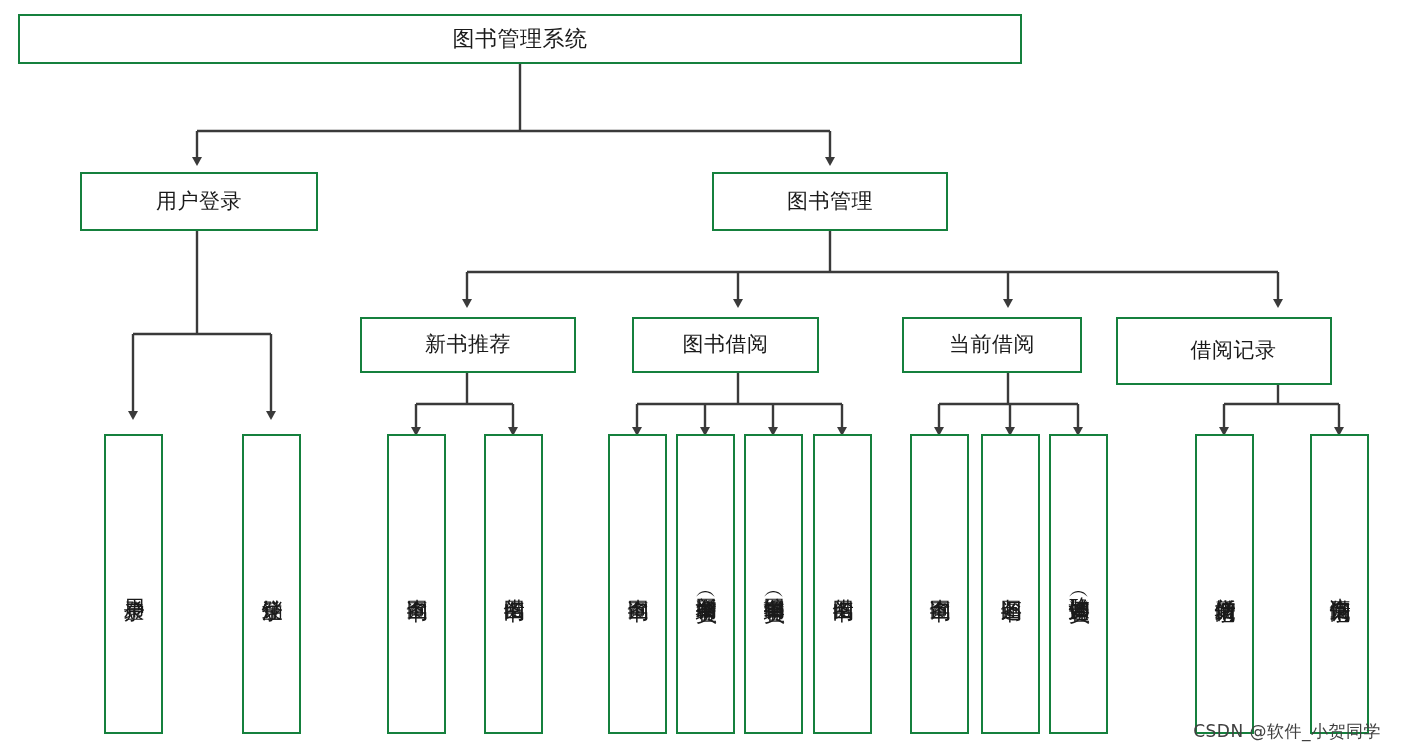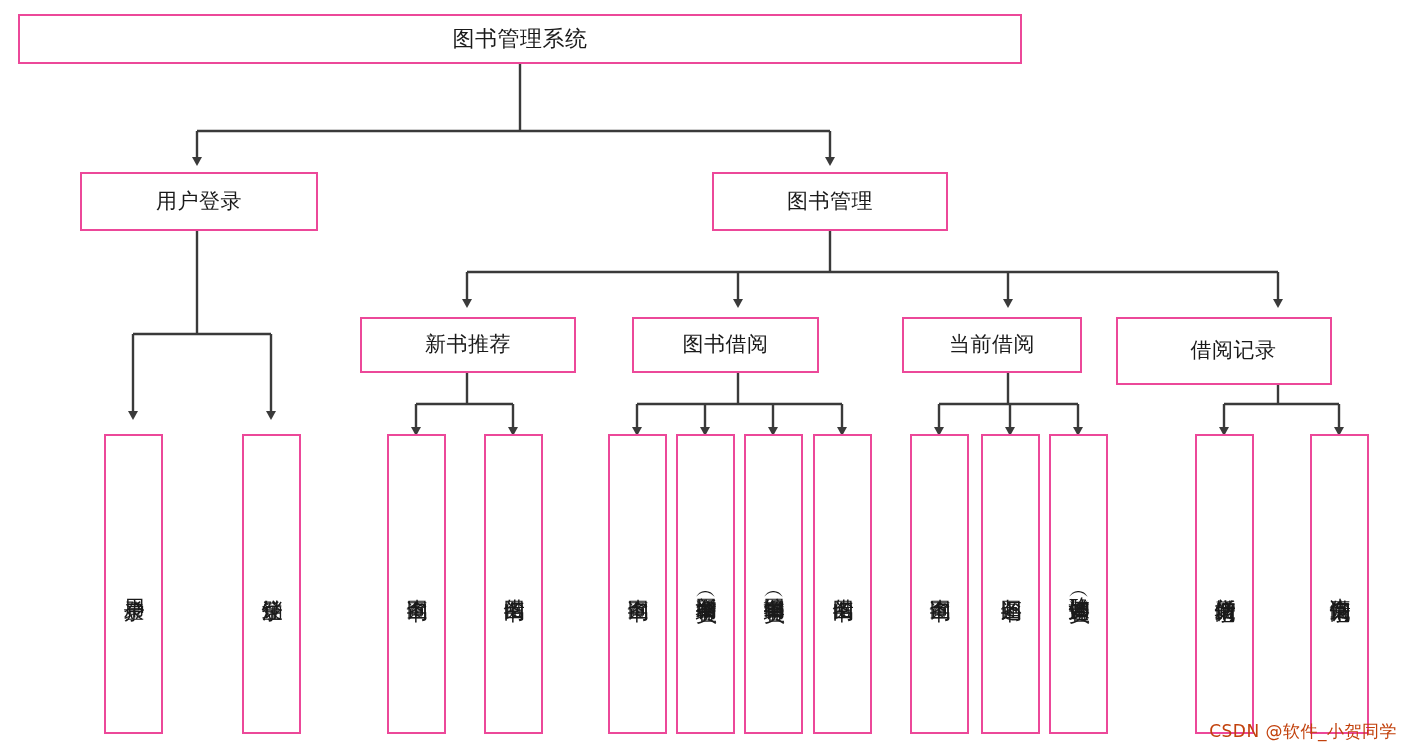--- a/index.html
+++ b/index.html
@@ -23,21 +23,21 @@
     left: 0;
     top: 0;
     width: 1405px;
     height: 747px;
     pointer-events: none;
   }
   .node {
     position: absolute;
     box-sizing: border-box;
     background: #ffffff;
-    border: 2px solid #ec4899;
+    border: 2px solid #15803d;
     display: flex;
     align-items: center;
     justify-content: center;
     color: #1a1a1a;
   }
   .node-h {
     
     font-size: 21px;
     line-height: 1.1;
     letter-spacing: 0.5px;
@@ -57,24 +57,24 @@
     justify-content: center;
     padding: 4px 0;
   }
   .node-v .label {
     writing-mode: vertical-rl;
     text-orientation: upright;
     text-align: center;
   }
   .watermark {
     position: absolute;
-    right: 8px;
+    right: 24px;
     bottom: 4px;
     font-size: 17px;
-    color: #c2410c;
+    color: #404040;
     white-space: nowrap;
     letter-spacing: 0.5px;
   }
 </style>
 </head>
 <body>
 
 <div id="diagram-root">
 
   <svg id="edges-layer" width="1405" height="747" viewBox="0 0 1405 747" xmlns="http://www.w3.org/2000/svg">

